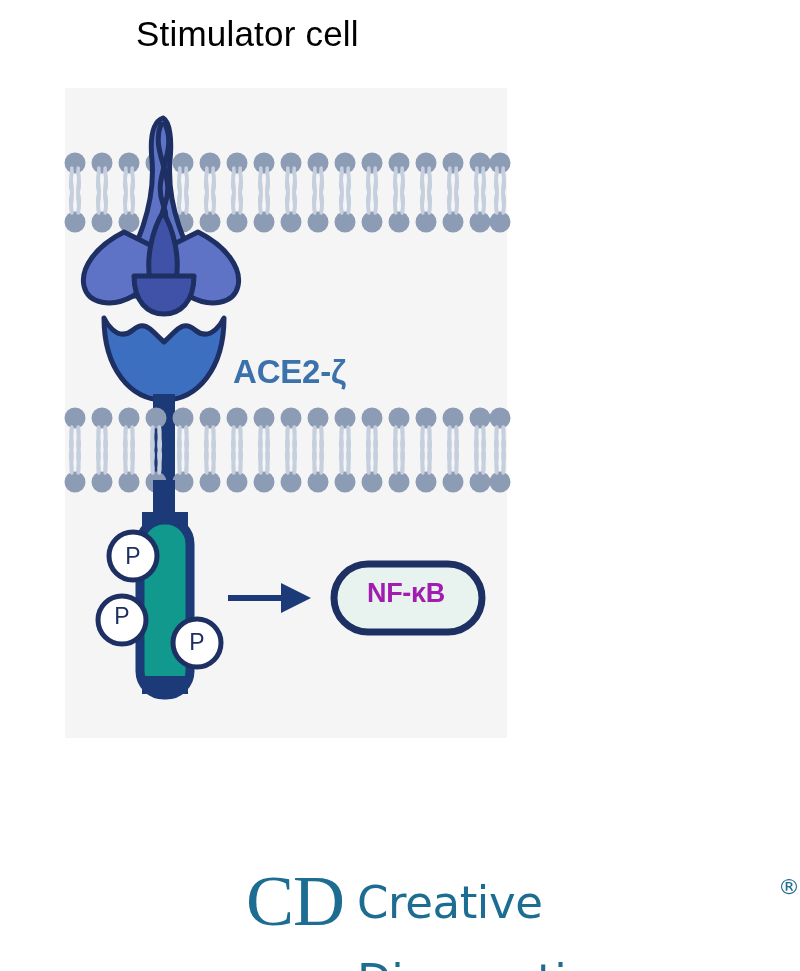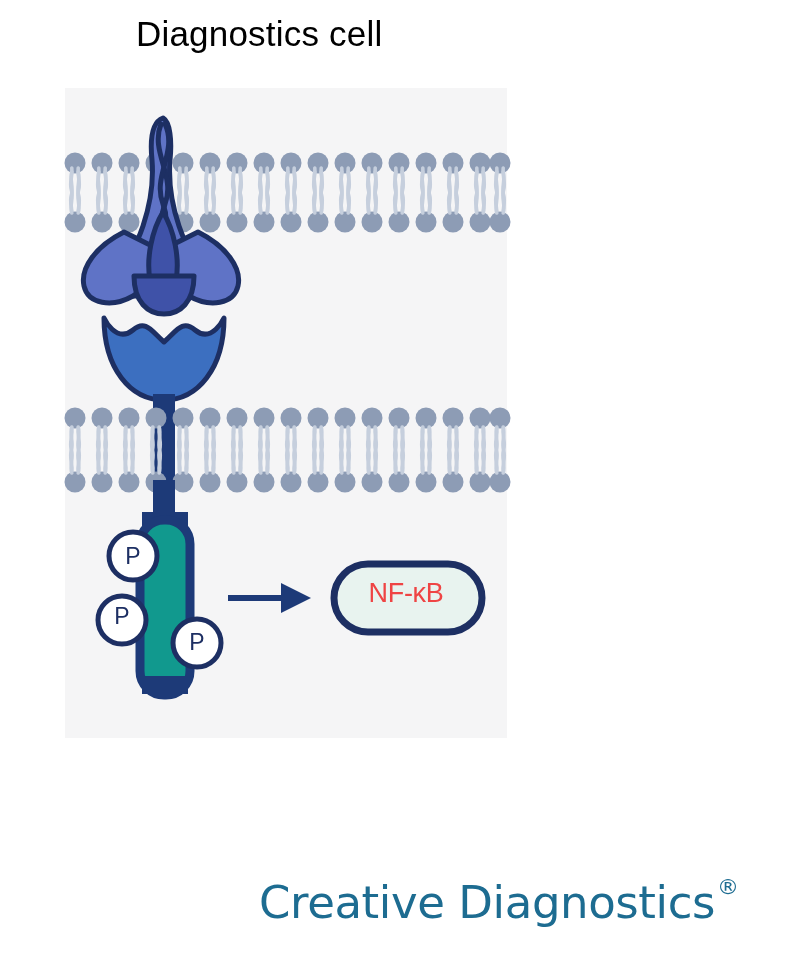--- a/index.html
+++ b/index.html
@@ -54,22 +54,22 @@
   }
 
   #nfkb-text {
     position: absolute;
     left: 351px;
     top: 578px;
     width: 110px;
     text-align: center;
     font-family: "Liberation Sans", sans-serif;
     font-size: 27px;
-    font-weight: normal;
-    color: #ef4444;
+    font-weight: bold;
+    color: #a21caf;
     letter-spacing: -0.3px;
   }
 
   .p-letter {
     position: absolute;
     width: 46px;
     text-align: center;
     font-family: "Liberation Sans", sans-serif;
     font-size: 23px;
     font-weight: 400;
@@ -286,29 +286,31 @@
     </g>
 
     <g>
       <line x1="228" y1="598" x2="283" y2="598" stroke="#1d3a78" stroke-width="6"></line>
       <polygon points="281,583 311,598 281,613" fill="#1d3a78"></polygon>
     </g>
 
     <rect x="334" y="564" width="148" height="68" rx="34" ry="34" fill="#e8f3ef" stroke="#1d2f63" stroke-width="7"></rect>
   </svg>
 
-  <div class="cell-label" id="stimulator-cell-label">Diagnostics cell</div>
-
-
-
+  <div class="cell-label" id="stimulator-cell-label">Stimulator cell</div>
+
+
+
+  <div class="protein-label" id="ace2-label">ACE2-ζ</div>
 
   <div id="nfkb-text">NF-κB</div>
 
   <div class="p-letter" id="p-letter-1">P</div>
   <div class="p-letter" id="p-letter-2">P</div>
   <div class="p-letter" id="p-letter-3">P</div>
 
   <div id="brand-logo">
+    <span id="logo-cd">CD</span>
     <span id="logo-wordmark">Creative Diagnostics</span>
     <span id="logo-registered">®</span>
   </div>
 
 </div>
 
 </body></html>

